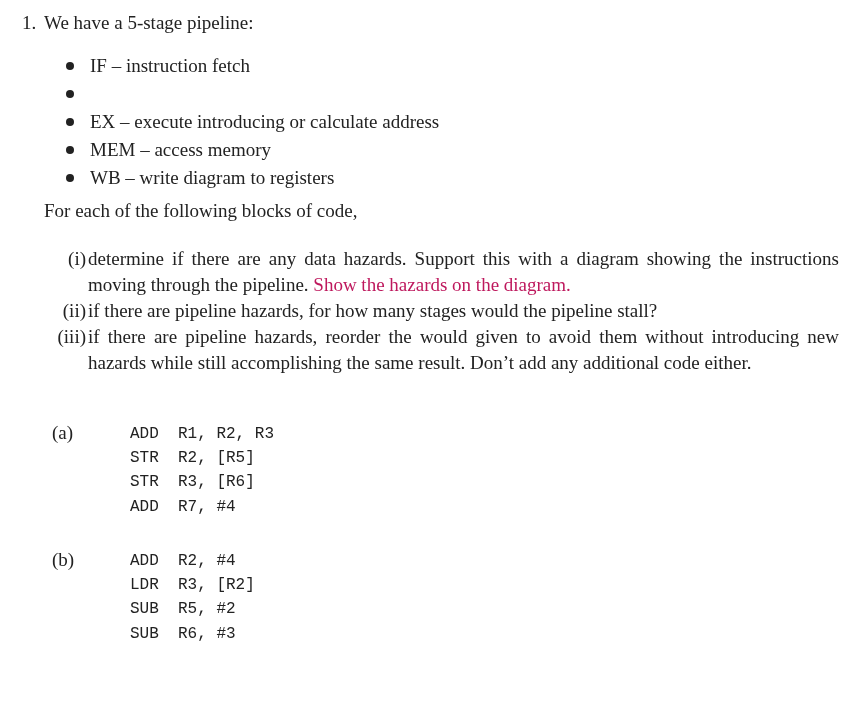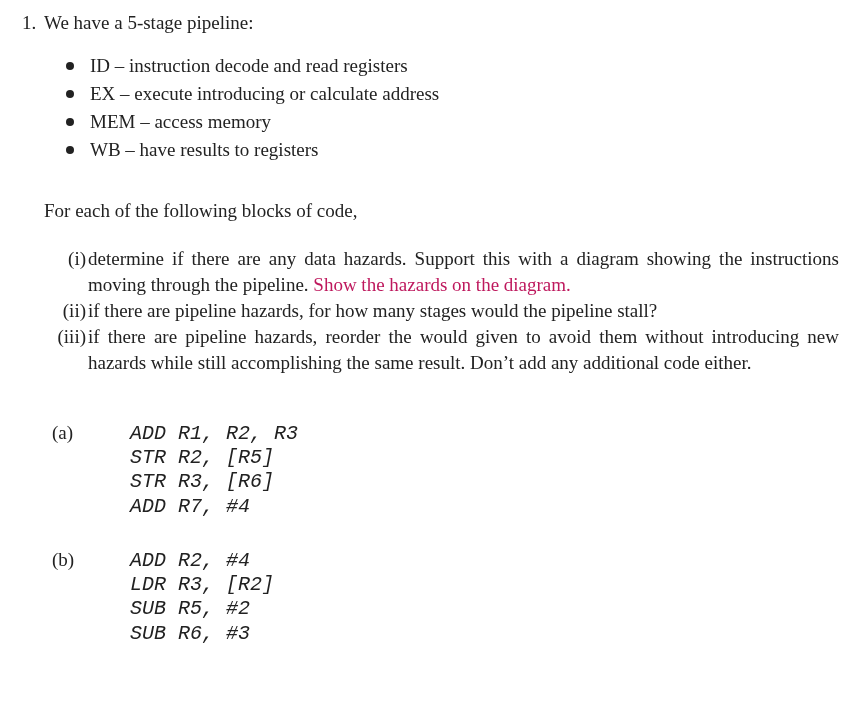--- a/index.html
+++ b/index.html
@@ -17,50 +17,53 @@
     .bullet-dot {
       position: absolute; left: 2px; top: 10px; width: 8px; height: 8px;
       border-radius: 50%; background: #222222;
     }
     .intro { left: 44px; top: 200px; }
     .instr-list { position: absolute; left: 44px; top: 246px; width: 795px; }
     .instr { position: relative; padding-left: 44px; line-height: 26px; text-align: justify; }
     .instr-label { position: absolute; left: 0; width: 42px; text-align: right; }
     .instr-text { display: block; }
     .red { color: #be185d; }
-    .mono { font-family: "Liberation Mono", "DejaVu Sans Mono", monospace; font-size: 20px; font-style: italic; }
+    .mono { font-family: "Liberation Mono", "DejaVu Sans Mono", monospace; font-size: 16px; }
     .block-label { position: absolute; left: 52px; }
     .code-block { position: absolute; left: 130px; }
     .code-line { height: 24.2px; line-height: 24.2px; white-space: pre; }
     .op { display: inline-block; width: 48px; }
   </style>
 </head>
 <body>
 
 <div>
 
   <span class="abs serif q-num">1.</span>
   <span class="abs serif q-title">We have a 5-stage pipeline:</span>
 
   <ul class="bullet-list serif">
     <li class="bullet-item">
       <span class="bullet-dot"></span>
-      <span>ID – instruction decode and read registers</span>
+      <span>IF – instruction fetch</span>
+    </li>
+    <li class="bullet-item">
+      <span class="bullet-dot"></span>
     </li>
     <li class="bullet-item">
       <span class="bullet-dot"></span>
       <span>EX – execute introducing or calculate address</span>
     </li>
     <li class="bullet-item">
       <span class="bullet-dot"></span>
       <span>MEM – access memory</span>
     </li>
     <li class="bullet-item">
       <span class="bullet-dot"></span>
-      <span>WB – have results to registers</span>
+      <span>WB – write diagram to registers</span>
     </li>
   </ul>
 
   <span class="abs serif intro">For each of the following blocks of code,</span>
 
   <div class="instr-list serif">
     <div class="instr" style="margin-bottom:0;">
       <span class="instr-label">(i)</span>
       <span class="instr-text"><span>determine if there are any data hazards. Support this with a diagram showing the instructions moving through the pipeline.</span> <span class="red">Show the hazards on the diagram.</span></span>
     </div>

